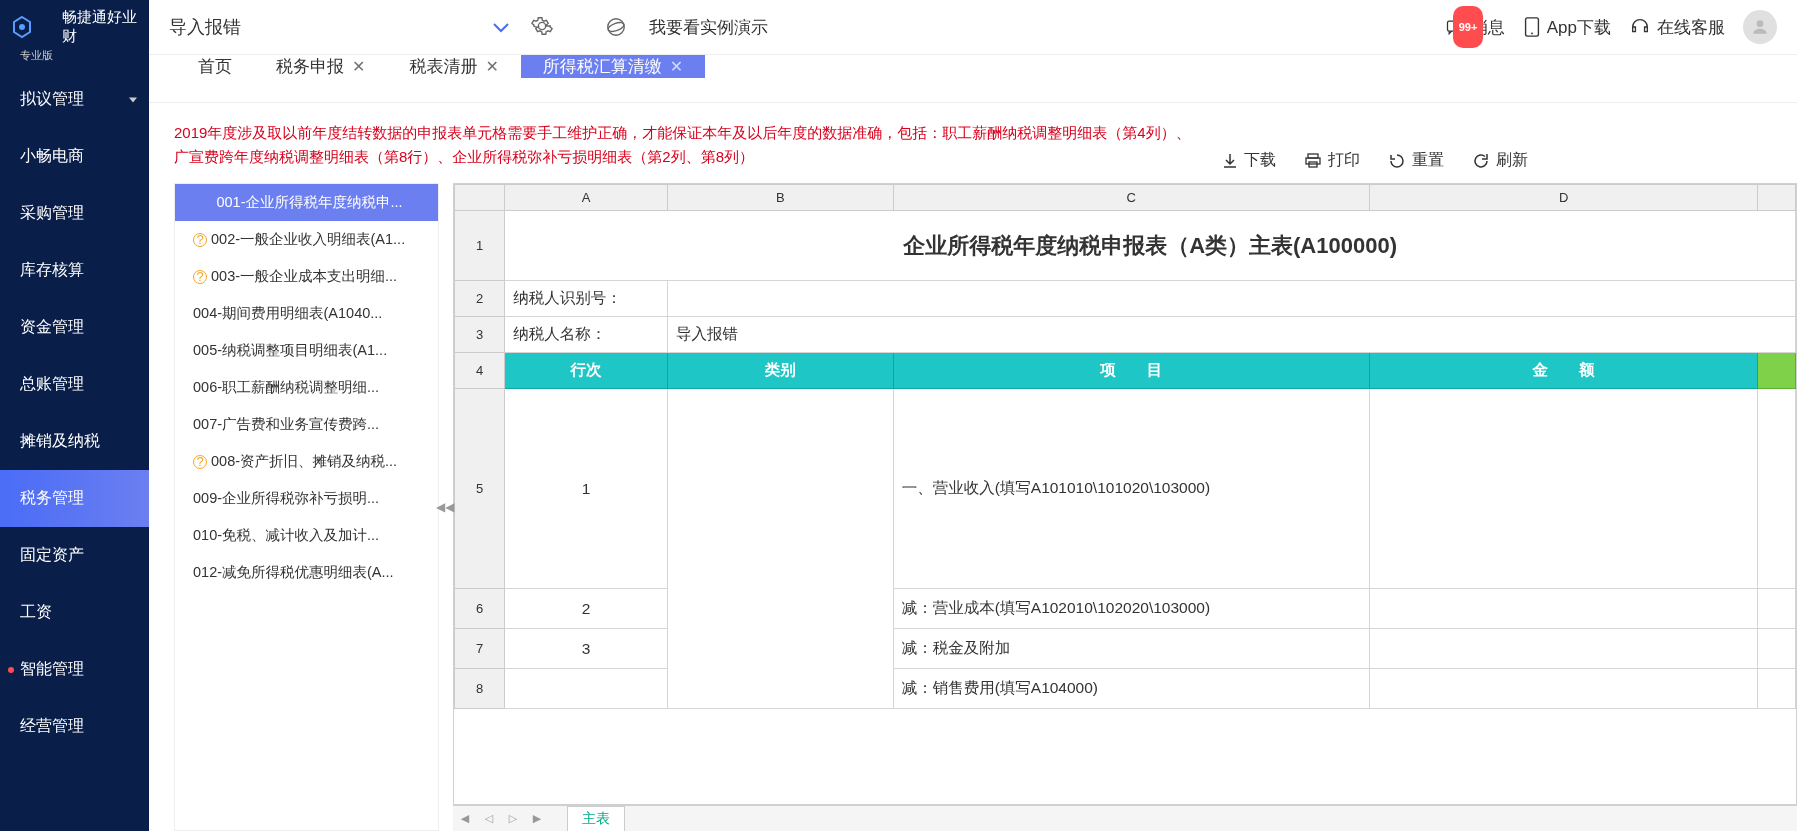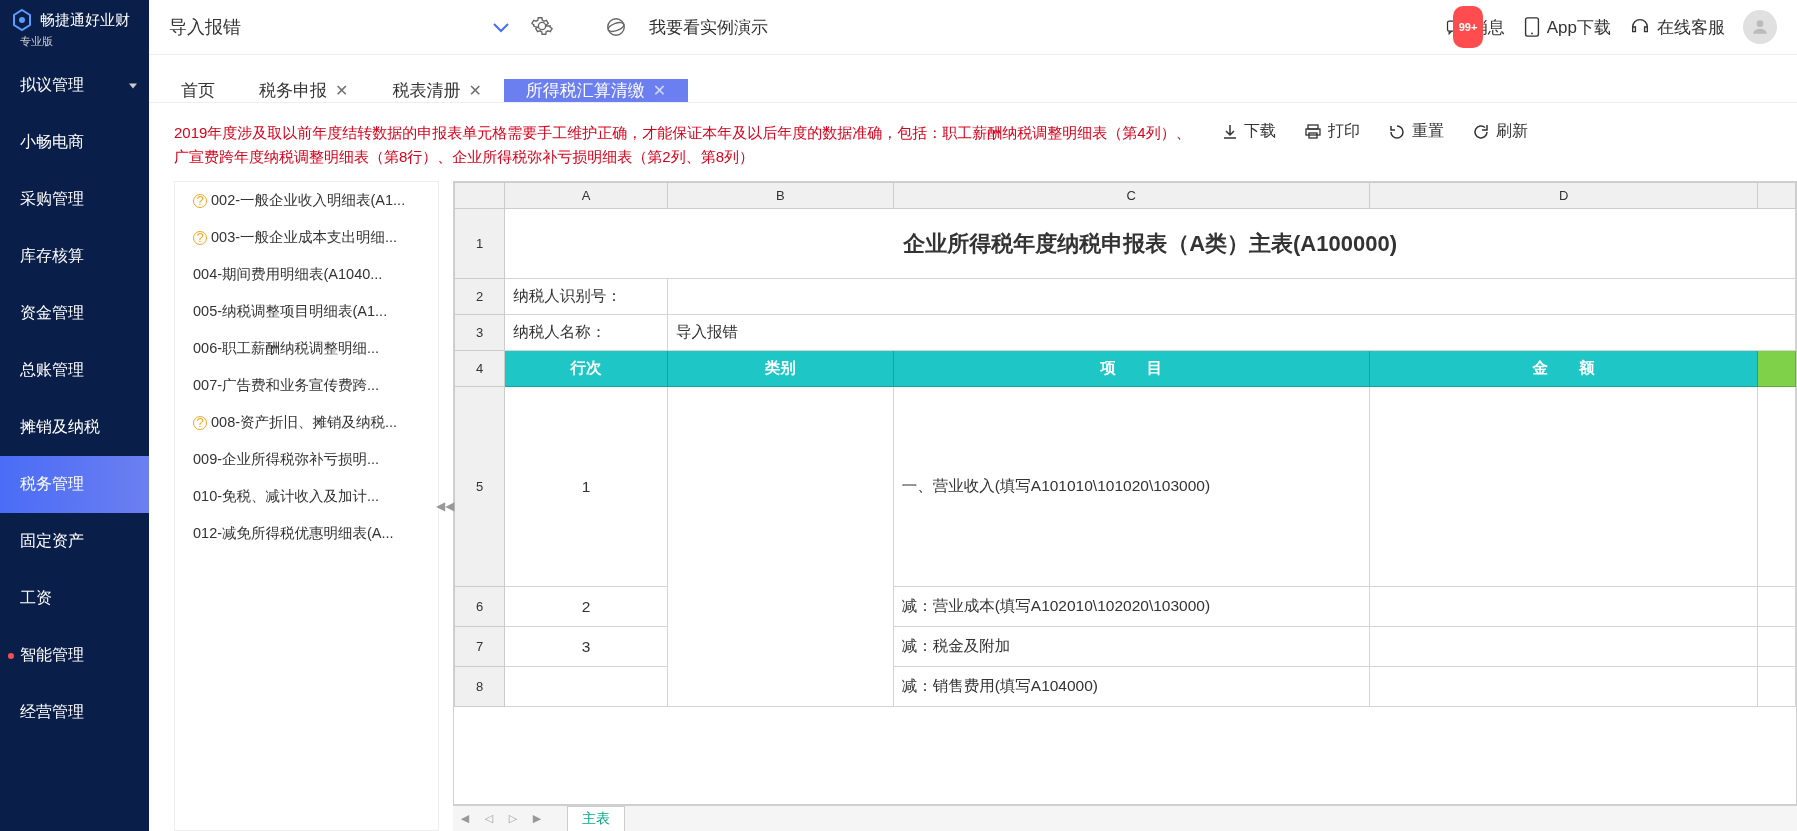--- a/index.html
+++ b/index.html
@@ -3,21 +3,21 @@
 <meta charset="utf-8">
 <style>
 * { box-sizing: border-box; margin: 0; padding: 0; }
 body { font-family: "Microsoft YaHei", Arial, sans-serif; font-size: 14px; color: #333; overflow: hidden; }
 .app { display: flex; height: 831px; width: 1797px; }
 
 
 .sidebar { width: 149px; background: #0a1e4a; color: #fff; display: flex; flex-direction: column; flex-shrink: 0; }
 .sidebar-logo { display: flex; align-items: center; padding: 8px 10px 2px; gap: 6px; }
 .logo-icon { width: 24px; height: 24px; display: flex; align-items: center; justify-content: center; }
-.logo-text { font-size: 15px; font-weight: 500; }
+.logo-text { font-size: 15px; font-weight: 500; margin-left: 22px; }
 .edition { font-size: 11px; color: #ccc; padding: 0 10px 8px 20px; }
 .sidebar-menu { flex: 1; overflow: hidden; }
 .sidebar-item { padding: 18px 20px; font-size: 16px; cursor: pointer; position: relative; }
 .sidebar-item.active { background: linear-gradient(90deg, #4a6cf7, #6b7ff0); }
 .sidebar-item.has-dot::before { content: ""; position: absolute; left: 8px; top: 50%; transform: translateY(-50%); width: 6px; height: 6px; background: #ff4d4f; border-radius: 50%; }
 .sidebar-item.expand::after { content: ""; position: absolute; right: 12px; top: 50%; transform: translateY(-50%); width: 0; height: 0; border-left: 4px solid transparent; border-right: 4px solid transparent; border-top: 5px solid #ccc; }
 
 
 .main { flex: 1; display: flex; flex-direction: column; background: #fff; overflow: hidden; }
 
@@ -26,29 +26,29 @@
 .dropdown-input { display: flex; align-items: center; gap: 12px; font-size: 18px; color: #333; padding: 6px 0; width: 340px; }
 .chevron-down { color: #4a6cf7; }
 .gear-btn { color: #666; cursor: pointer; padding: 4px; }
 .earth-link { display: flex; align-items: center; gap: 22px; font-size: 17px; color: #333; cursor: pointer; margin-left: 30px; }
 .spacer { flex: 1; }
 .top-action { display: flex; align-items: center; gap: 6px; font-size: 17px; cursor: pointer; position: relative; }
 .badge { position: absolute; top: -10px; left: 8px; background: #ff4d4f; color: #fff; font-size: 11px; border-radius: 10px; padding: 15px 6px; font-weight: bold; }
 .avatar { width: 34px; height: 34px; border-radius: 50%; background: #e0e0e0; display: flex; align-items: center; justify-content: center; color: #999; }
 
 
-.tabs { height: 48px; display: flex; align-items: flex-end; border-bottom: 1px solid #eee; padding: 0 10px; }
+.tabs { height: 48px; display: flex; align-items: flex-start; border-bottom: 1px solid #eee; padding: 0 27px; }
 .tab { display: flex; align-items: center; padding: 0 22px; font-size: 17px; cursor: pointer; gap: 8px; }
 .tab.active { background: #6b7ff0; color: #fff; }
 .tab-close { font-size: 16px; color: inherit; cursor: pointer; opacity: 0.7; }
 
 
 .content-header { display: flex; align-items: flex-start; padding: 18px 25px 12px; gap: 18px; }
 .notice { color: #d9001b; font-size: 15px; line-height: 1.6; flex: 1; max-width: 1020px; }
-.action-btn { display: flex; align-items: center; gap: 6px; font-size: 16px; cursor: pointer; color: #333; margin-left: 10px; }
+.action-btn { display: flex; align-items: center; gap: 6px; font-size: 16px; cursor: pointer; color: #333; margin-left: 10px; margin-top: 29px; }
 
 
 .content-body { flex: 1; display: flex; padding: 0 0 0 25px; overflow: hidden; position: relative; }
 .form-list { width: 265px; border: 1px solid #eee; overflow-y: auto; flex-shrink: 0; }
 .form-item { padding: 9px 12px 9px 18px; font-size: 14.5px; cursor: pointer; white-space: nowrap; overflow: hidden; text-overflow: ellipsis; display: flex; align-items: center; gap: 4px; }
 .form-item.active { background: #6b7ff0; color: #fff; text-align: center; justify-content: center; }
 .qmark { color: #f5a623; font-size: 13px; display:inline-flex; width:14px; height:14px; border:1px solid #f5a623; border-radius:50%; align-items:center; justify-content:center; flex-shrink:0;}
 .collapse-handle { position: absolute; left: 287px; top: 50%; transform: translateY(-50%); font-size: 12px; color: #999; cursor: pointer; z-index: 5; }
 
 
@@ -197,20 +197,23 @@
       <div class="action-btn">
         <svg width="18" height="18" viewBox="0 0 18 18">
             <path d="M15 9a6 6 0 11-2-4.5M15 2v5h-5" fill="none" stroke="#333" stroke-width="1.5"></path>
           </svg>
         <span>刷新</span>
       </div>
     </div>
 
     <div class="content-body">
       <div class="form-list" id="form-list">
+          <div class="form-item active">
+            <span>001-企业所得税年度纳税申...</span>
+          </div>
           <div class="form-item">
             <span class="qmark">?</span>
             <span>002-一般企业收入明细表(A1...</span>
           </div>
           <div class="form-item">
             <span class="qmark">?</span>
             <span>003-一般企业成本支出明细...</span>
           </div>
           <div class="form-item">
             <span>004-期间费用明细表(A1040...</span>

